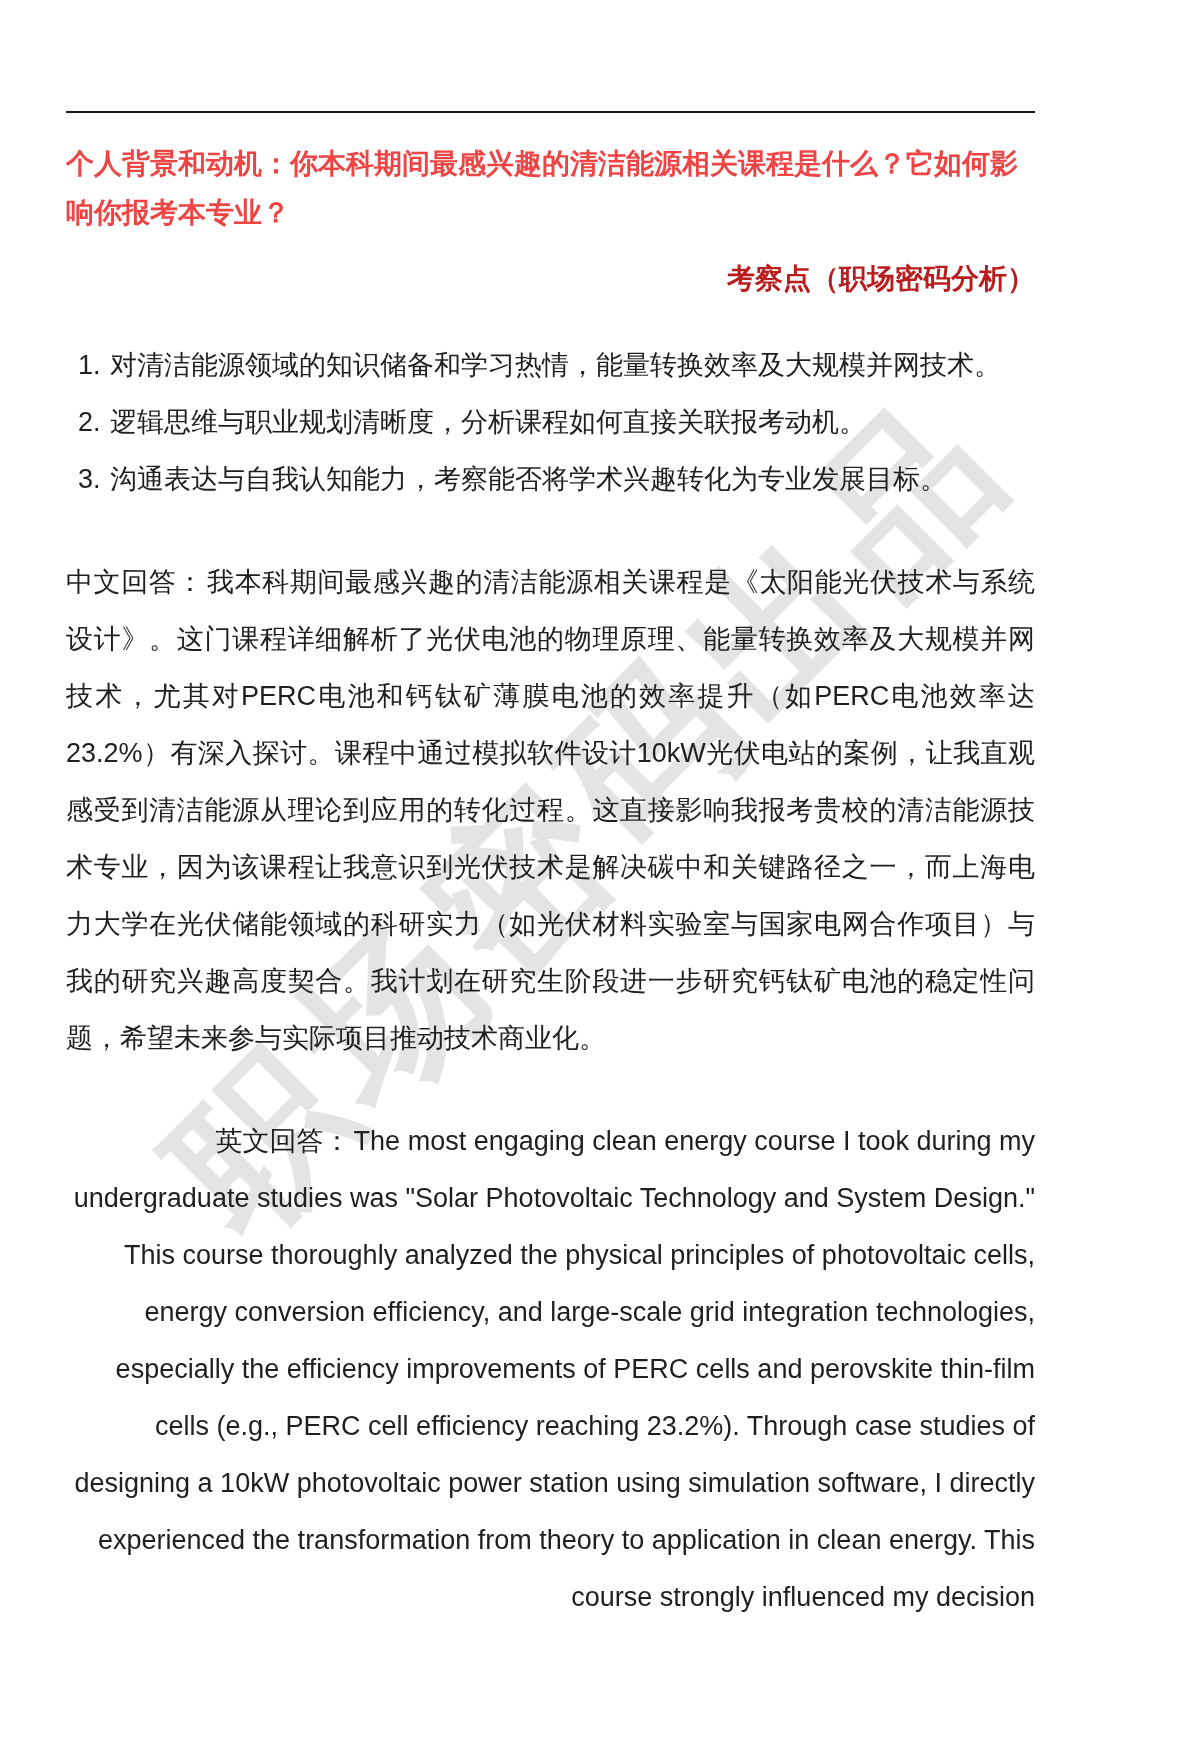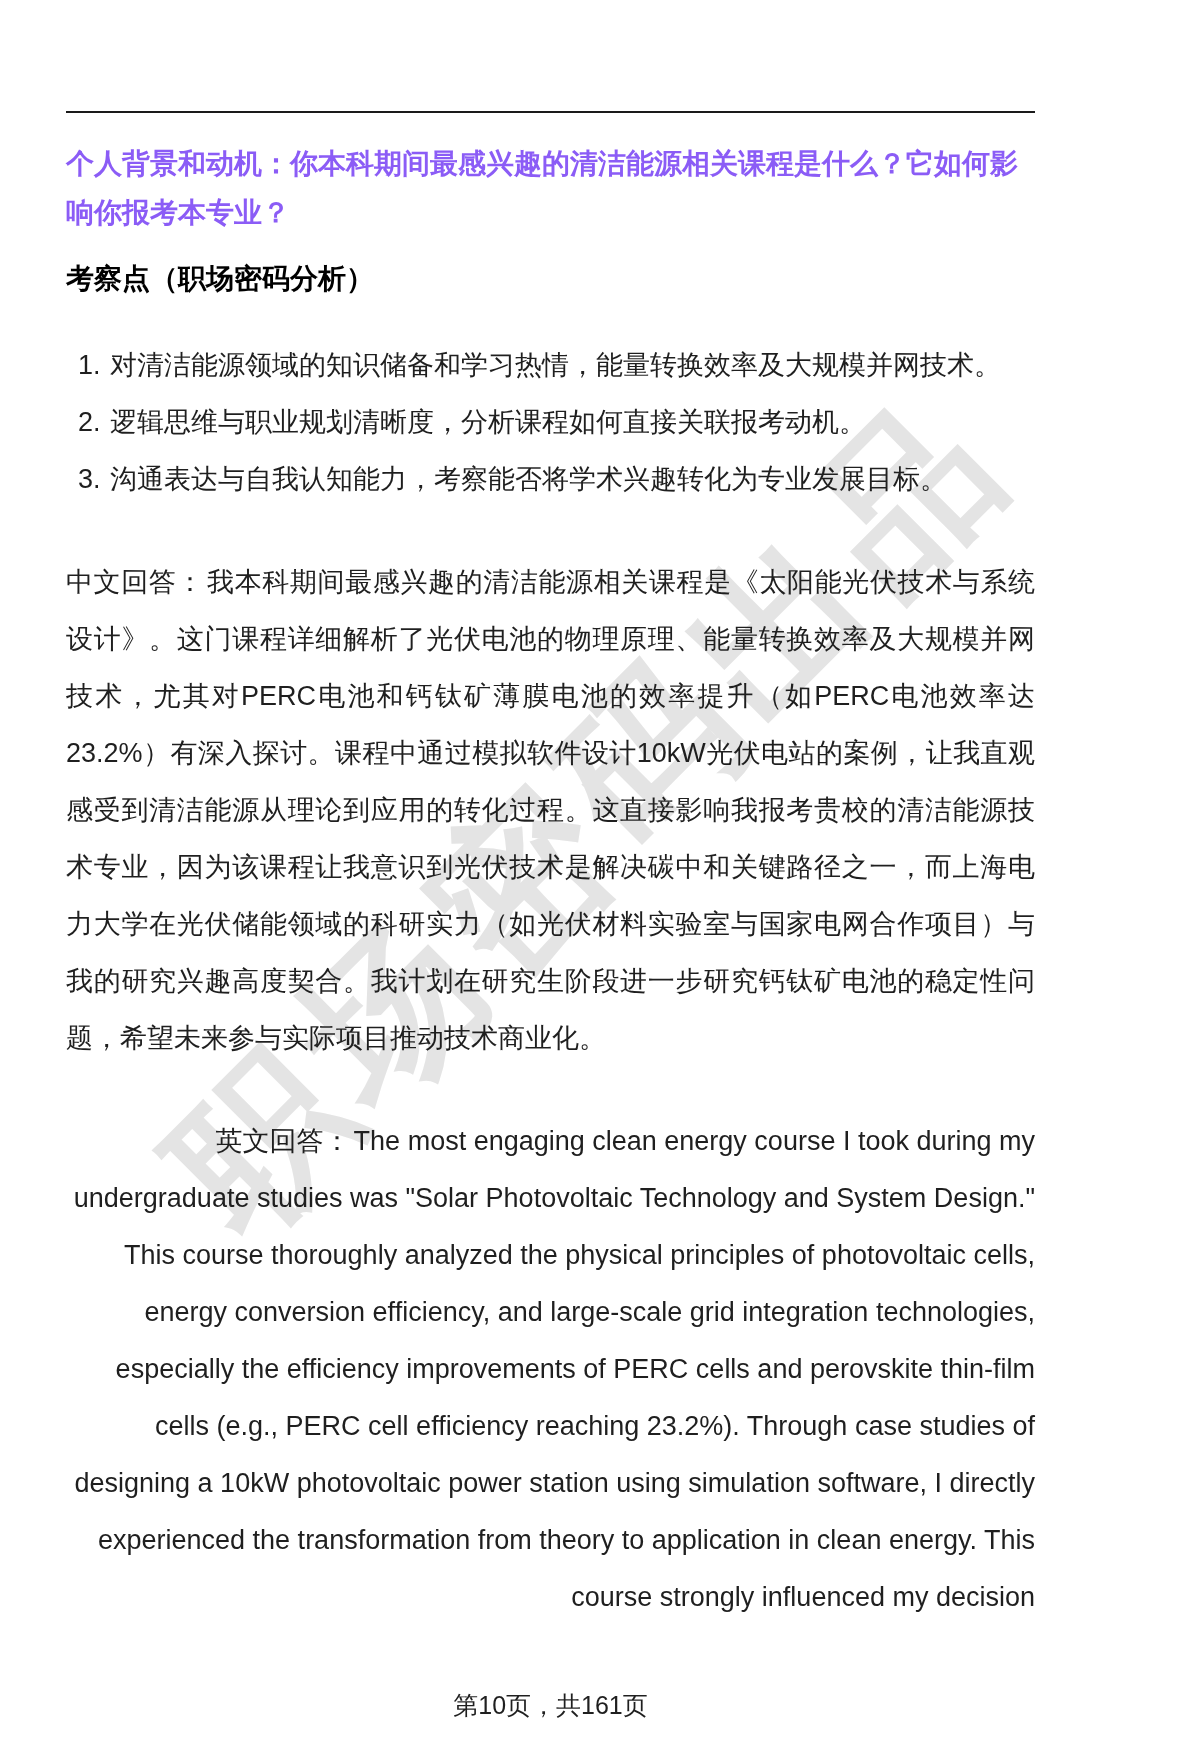--- a/index.html
+++ b/index.html
@@ -39,32 +39,33 @@
     position: relative;
     z-index: 1;
     padding: 0 165px 0 66px;
   }
   .divider {
     border: none;
     border-top: 2px solid #1a1a1a;
     margin: 111px 0 0 0;
   }
   .title {
-    color: #8b5cf6;
+    color: #ef4444;
     font-size: 28px;
     font-weight: bold;
     line-height: 49px;
     margin: 26px 0 0 0;
   }
   .analysis {
-    color: #000000;
+    color: #b91c1c;
     font-size: 28px;
     font-weight: bold;
     line-height: 40px;
     margin: 22px 0 0 0;
+    text-align: right;
   }
   .points {
     list-style: none;
     margin: 38px 0 0 0;
     padding: 0;
     font-size: 27px;
     line-height: 57px;
   }
   .point { display: flex; }
   .pnum {
@@ -122,15 +123,14 @@
         <span class="ptext">沟通表达与自我认知能力，考察能否将学术兴趣转化为专业发展目标。</span>
       </li>
     </ol>
 
     <p class="para zh"><span class="plabel">中文回答：</span><span>我本科期间最感兴趣的清洁能源相关课程是《太阳能光伏技术与系统设计》。这门课程详细解析了光伏电池的物理原理、能量转换效率及大规模并网技术，尤其对PERC电池和钙钛矿薄膜电池的效率提升（如PERC电池效率达23.2%）有深入探讨。课程中通过模拟软件设计10kW光伏电站的案例，让我直观感受到清洁能源从理论到应用的转化过程。这直接影响我报考贵校的清洁能源技术专业，因为该课程让我意识到光伏技术是解决碳中和关键路径之一，而上海电力大学在光伏储能领域的科研实力（如光伏材料实验室与国家电网合作项目）与我的研究兴趣高度契合。我计划在研究生阶段进一步研究钙钛矿电池的稳定性问题，希望未来参与实际项目推动技术商业化。</span></p>
 
     <p class="para en"><span class="plabel">英文回答：</span><span>The most engaging clean energy course I took during my undergraduate studies was "Solar Photovoltaic Technology and System Design." This course thoroughly analyzed the physical principles of photovoltaic cells, energy conversion efficiency, and large-scale grid integration technologies, especially the efficiency improvements of PERC cells and perovskite thin-film cells (e.g., PERC cell efficiency reaching 23.2%). Through case studies of designing a 10kW photovoltaic power station using simulation software, I directly experienced the transformation from theory to application in clean energy. This course strongly influenced my decision</span></p>
 
   </div>
 
-  <div class="footer">第10页，共161页</div>
 
 </div>
 
 </body></html>

